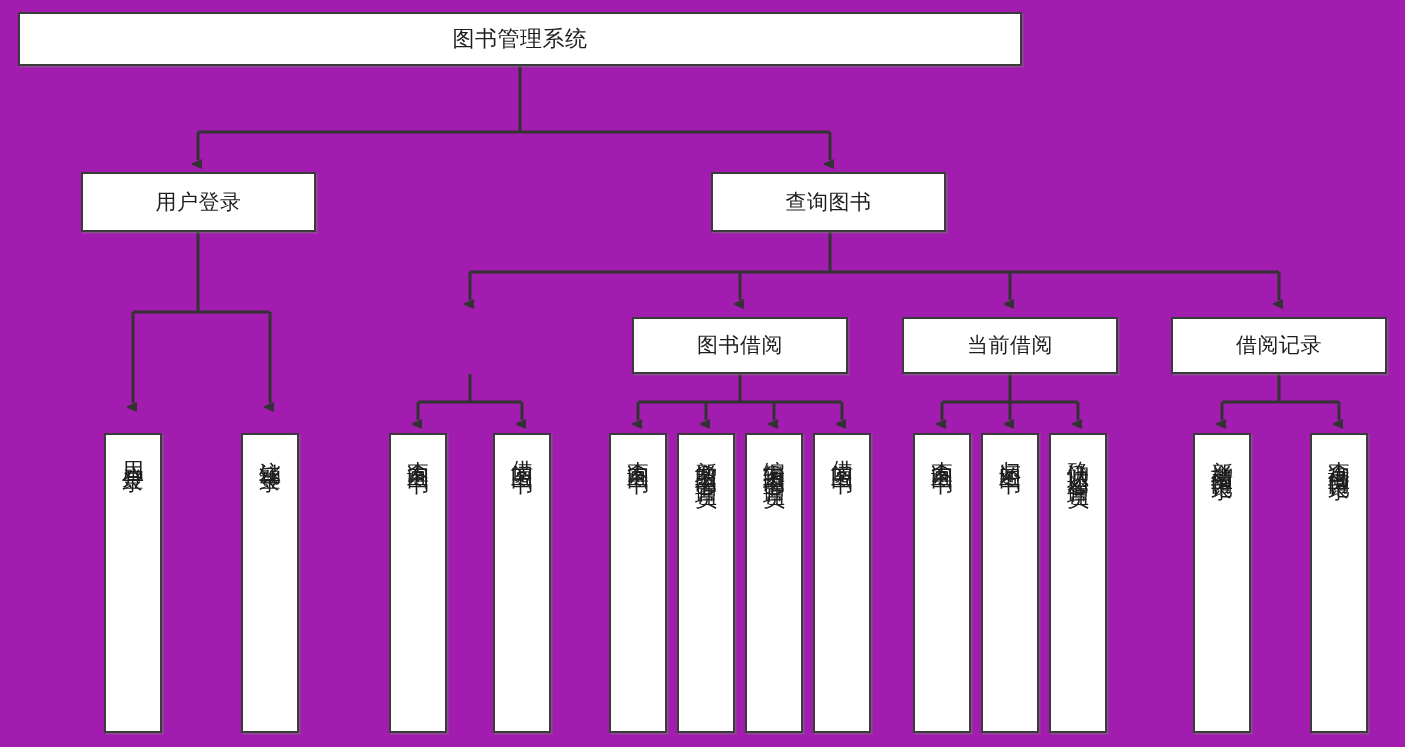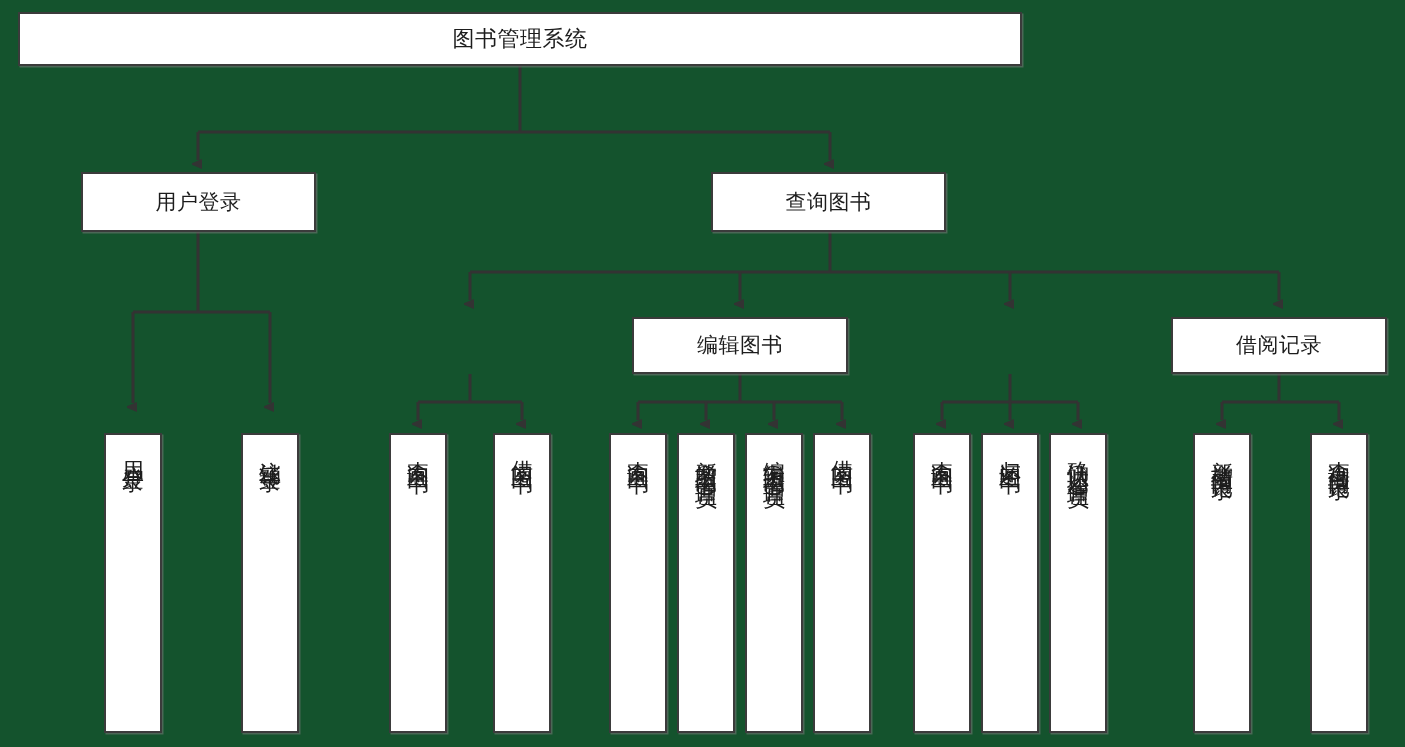--- a/index.html
+++ b/index.html
@@ -7,21 +7,21 @@
     padding: 0;
     background: #ffffff;
   }
   body {
     font-family: "Liberation Sans", "DejaVu Sans", sans-serif;
   }
   #canvas {
     position: relative;
     width: 1405px;
     height: 747px;
-    background: #14532d;
+    background: #a21caf;
     overflow: hidden;
   }
   svg.connectors {
     position: absolute;
     left: 0;
     top: 0;
     width: 1405px;
     height: 747px;
     pointer-events: none;
   }
@@ -128,21 +128,24 @@
   </div>
 
   <div class="node" style="left:81px; top:172px; width:235px; height:60px;">
     <span class="label">用户登录</span>
   </div>
   <div class="node" style="left:711px; top:172px; width:235px; height:60px;">
     <span class="label">查询图书</span>
   </div>
 
   <div class="node" style="left:632px; top:317px; width:216px; height:57px;">
-    <span class="label">编辑图书</span>
+    <span class="label">图书借阅</span>
+  </div>
+  <div class="node" style="left:902px; top:317px; width:216px; height:57px;">
+    <span class="label">当前借阅</span>
   </div>
   <div class="node" style="left:1171px; top:317px; width:216px; height:57px;font-family:Liberation Serif, serif;">
     <span class="label">借阅记录</span>
   </div>
 
   <div class="node vert" style="left:104px; top:433px; width:58px; height:300px;">
     <span class="label">用户登录</span>
   </div>
   <div class="node vert" style="left:241px; top:433px; width:58px; height:300px;">
     <span class="label">注销登录</span>

